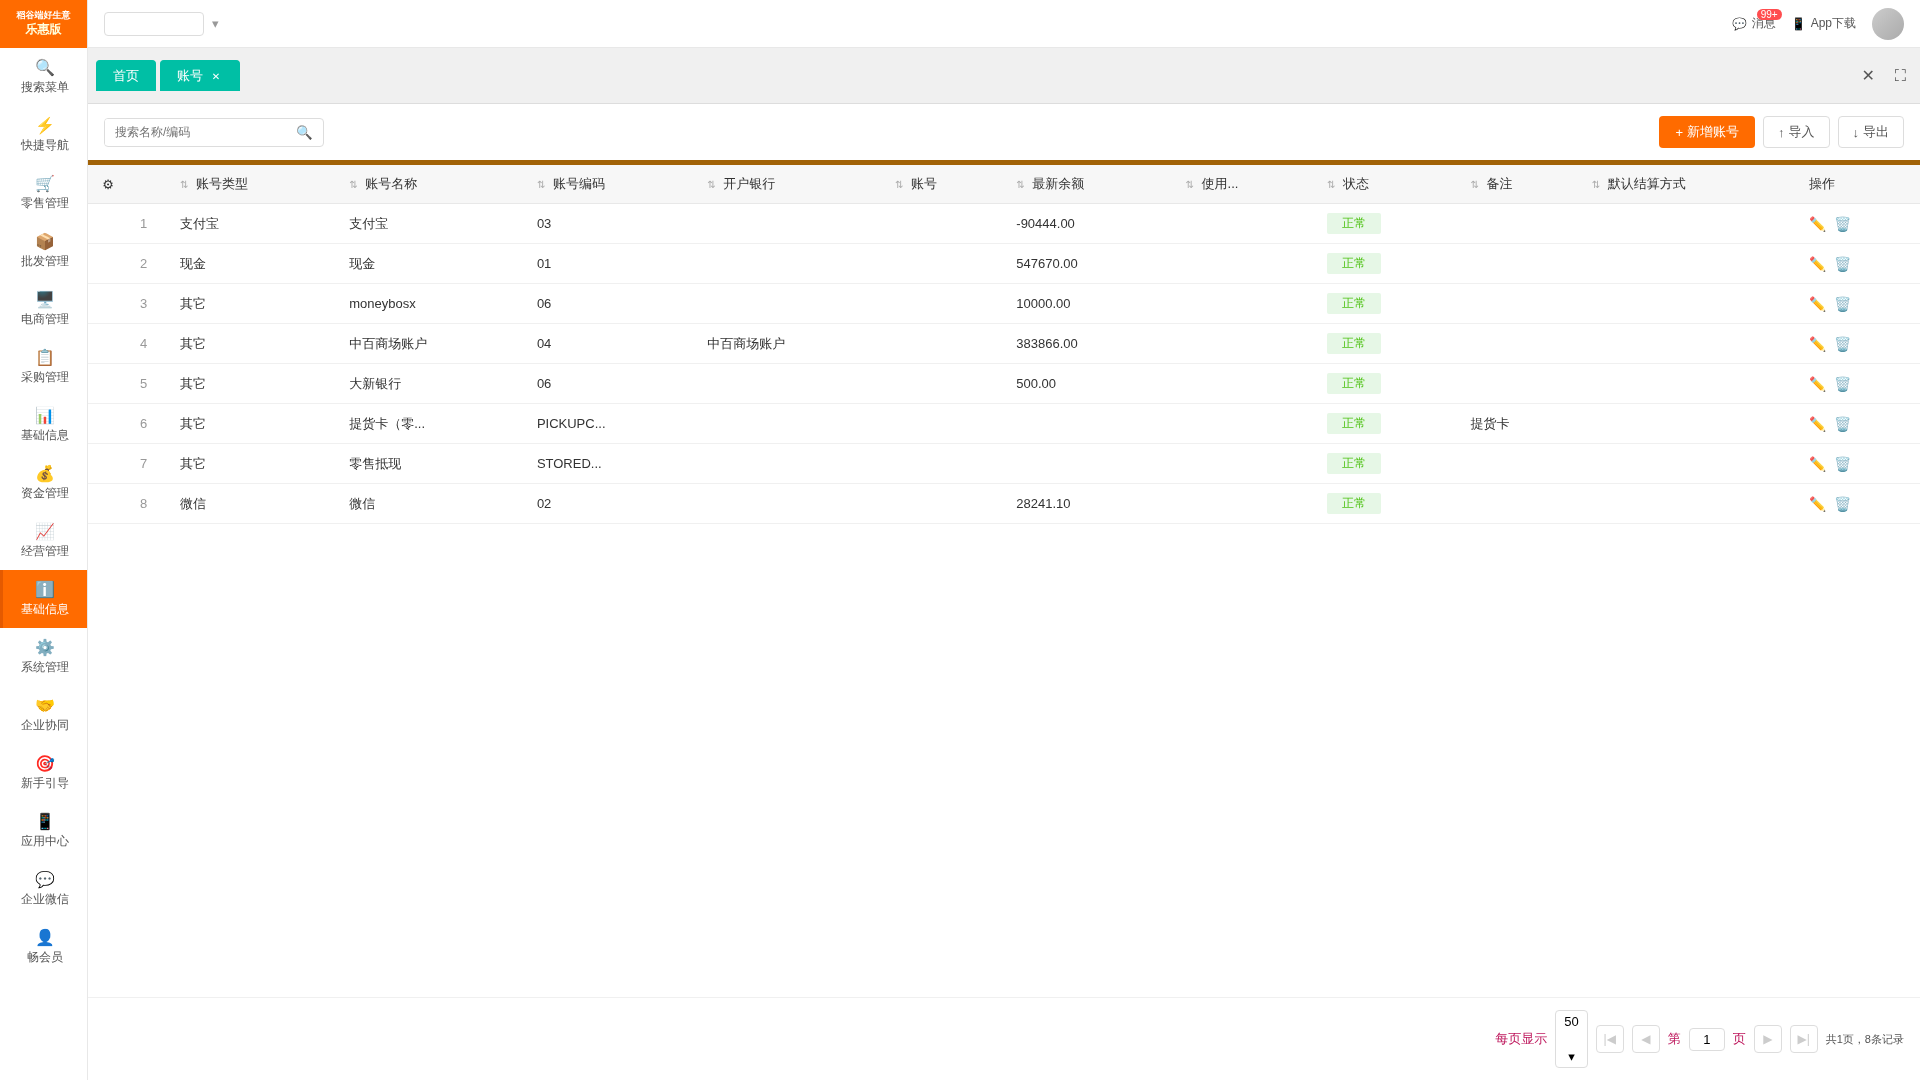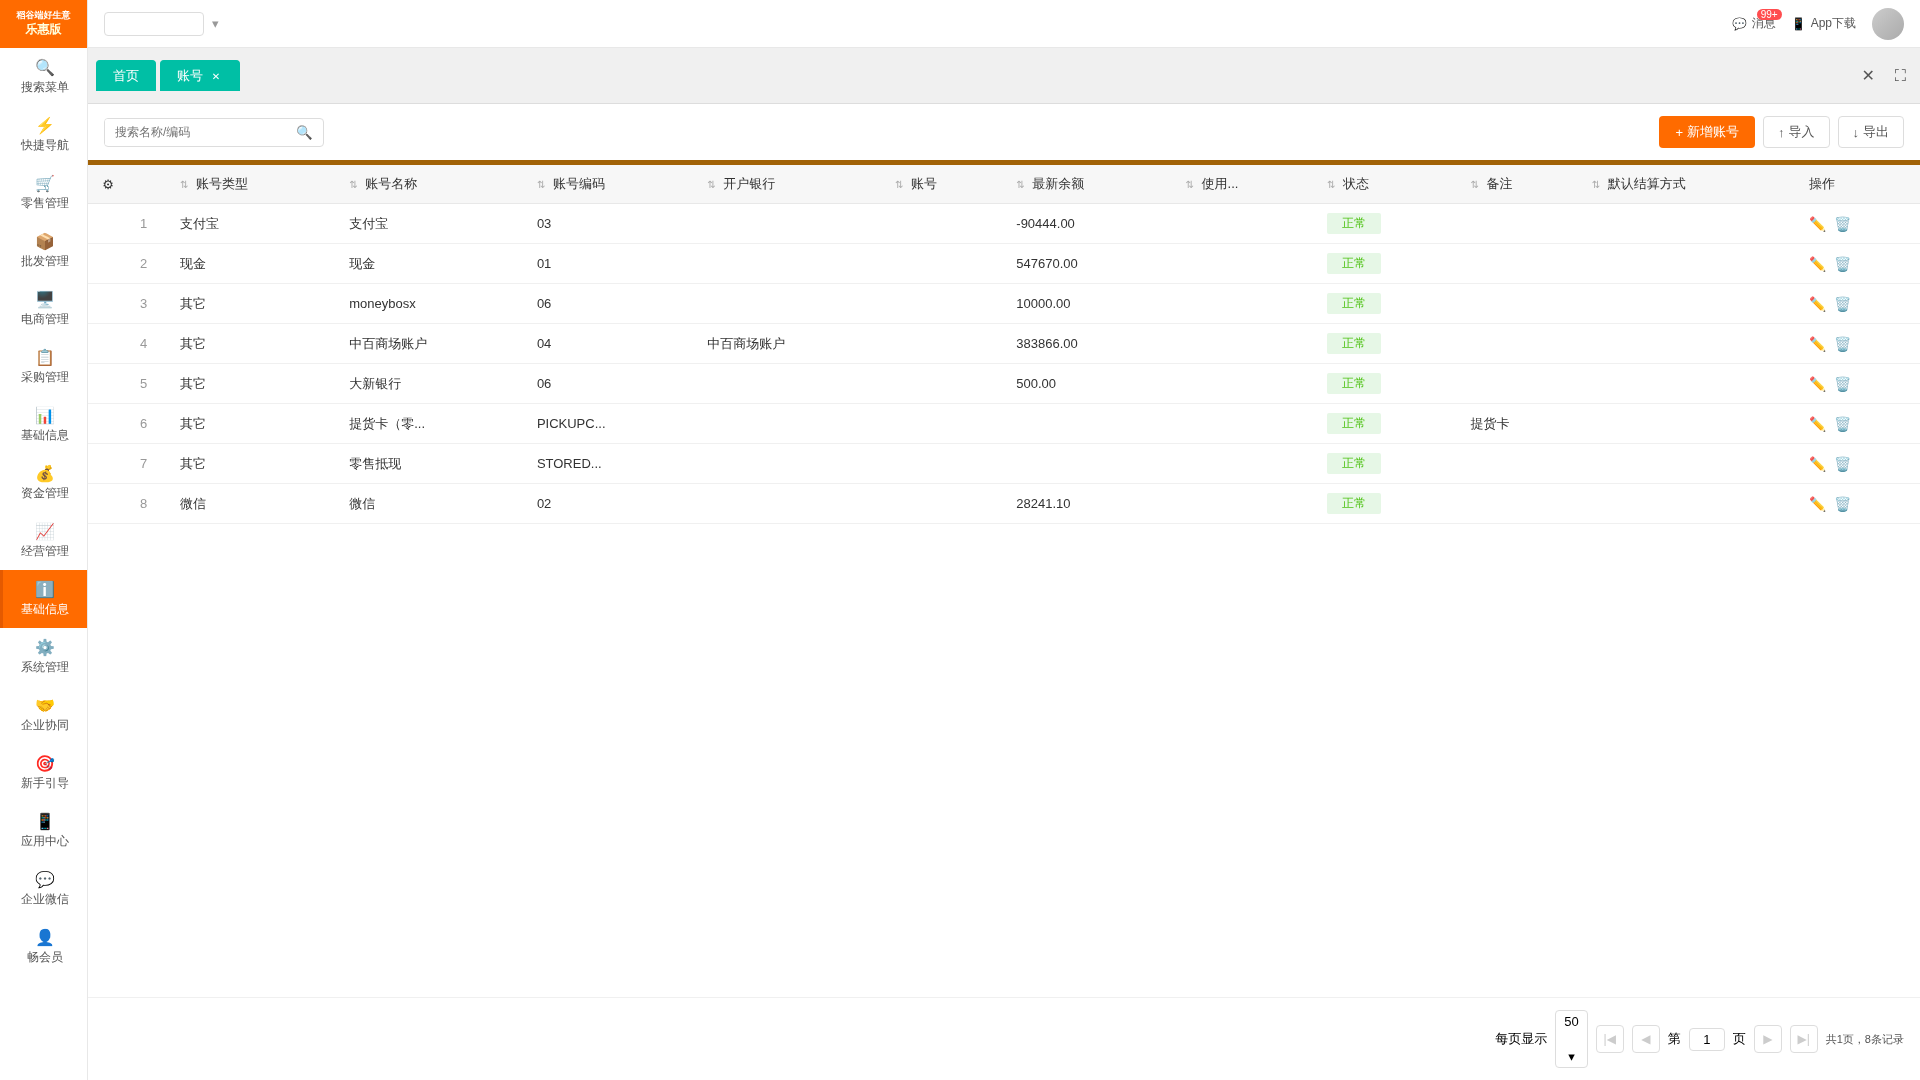--- a/index.html
+++ b/index.html
@@ -306,21 +306,21 @@
     
     .pagination {
       display: flex;
       align-items: center;
       justify-content: flex-end;
       padding: 12px 16px;
       border-top: 1px solid #f0f0f0;
       gap: 8px;
       flex-shrink: 0;
     }
-    .pagination-label { color: #000000; font-size: 13px; }
+    .pagination-label { color: #be185d; font-size: 13px; }
     .page-size-select {
       border: 1px solid #ddd;
       border-radius: 4px;
       padding: 3px 8px;
       font-size: 13px;
       display: flex;
       align-items: center;
       gap: 20px;
       cursor: pointer;
       flex-direction: column;

